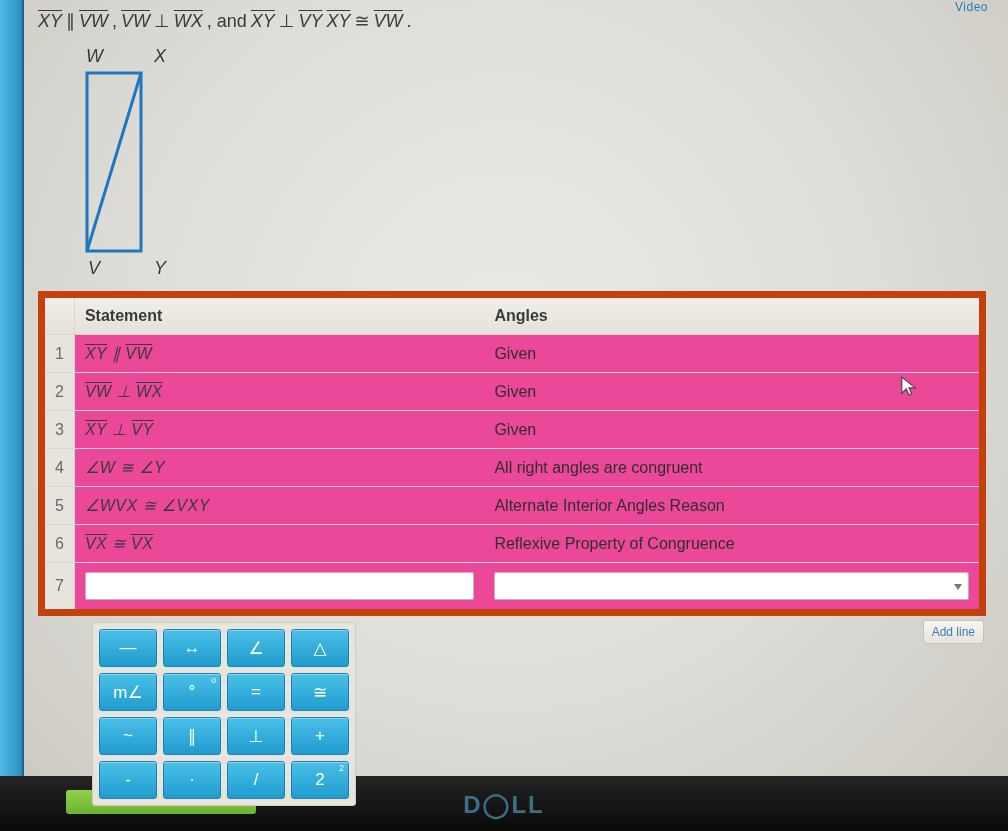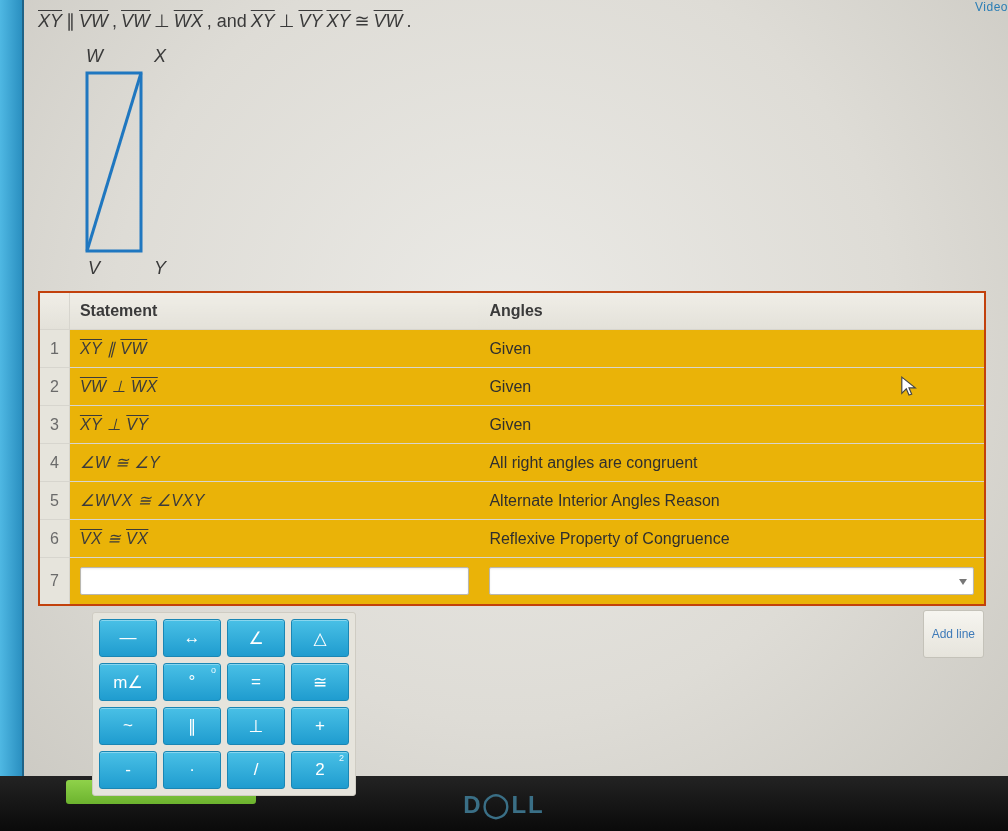--- a/index.html
+++ b/index.html
@@ -28,22 +28,22 @@
     margin: 6px 0 10px 26px;
     position: relative; width: 150px; height: 235px;
   }
   .dlabel { position: absolute; font-style: italic; font-size: 18px; color:#3a3a3a; }
   .wlbl { left: 22px; top: 0; }
   .xlbl { left: 90px; top: 0; }
   .vlbl { left: 24px; top: 212px; }
   .ylbl { left: 90px; top: 212px; }
   svg.diagram-svg { position: absolute; left: 20px; top: 24px; }
   .proof-table {
-    border: 2px solid #c2410c; border-radius: 3px;
-    background: #eab308;
+    border: 7px solid #c2410c; border-radius: 3px;
+    background: #ec4899;
     width: 948px;
     border-collapse: collapse;
     box-shadow: 0 1px 0 #d4d2ca inset;
   }
   .proof-table th, .proof-table td {
     border-bottom: 1px solid #d7d5ce;
     padding: 9px 10px;
     font-size: 16px;
     text-align: left;
     vertical-align: middle;
@@ -70,21 +70,21 @@
   .dropdownish::after {
     content:""; position:absolute; right:6px; top:11px;
     border-left:4px solid transparent; border-right:4px solid transparent;
     border-top:6px solid #777;
   }
   .addline {
     float: right; margin: 4px 2px 0 0;
     font-size: 12px; color:#3d7ab8;
     background: linear-gradient(#f6f5f0,#e6e4dc);
     border:1px solid #c4c2b9; border-radius:3px;
-    padding: 16px 8px; cursor: pointer; text-align: right;
+    padding: 4px 8px; cursor: pointer; text-align: right;
   }
   
   .keypad-wrap {
     position: relative; margin-top: 6px; margin-left: 54px; width: 280px;
   }
   .keypad {
     display: grid; grid-template-columns: repeat(4, 58px);
     grid-auto-rows: 38px; gap: 6px;
     padding: 6px; background:#e6e4dc;
     border:1px solid #cfccc3; border-radius:3px;
@@ -110,21 +110,21 @@
     width: 190px; height: 24px;
     background: linear-gradient(#8fd24a,#6cb32e);
     border-radius: 3px;
     z-index: 1;
   }
   .cursor-arrow {
     position:absolute; width:18px; height:24px;
     pointer-events:none;
   }
   .top-right-crumb {
-    position:absolute; right:0; top:0;
+    position:absolute; right:20px; top:0;
     font-size:12px; color:#2a7db5; letter-spacing:.5px;
   }
   .bottom-bar {
     position:absolute; left:0; right:0; bottom:0; height:55px;
     background: linear-gradient(#232323,#0a0a0a);
   }
   .dell {
     position:absolute; left:50%; transform:translateX(-50%);
     bottom:12px; color:#3a6f86; font-weight:bold; font-size:24px;
     letter-spacing:2px; font-family: Arial, sans-serif;

